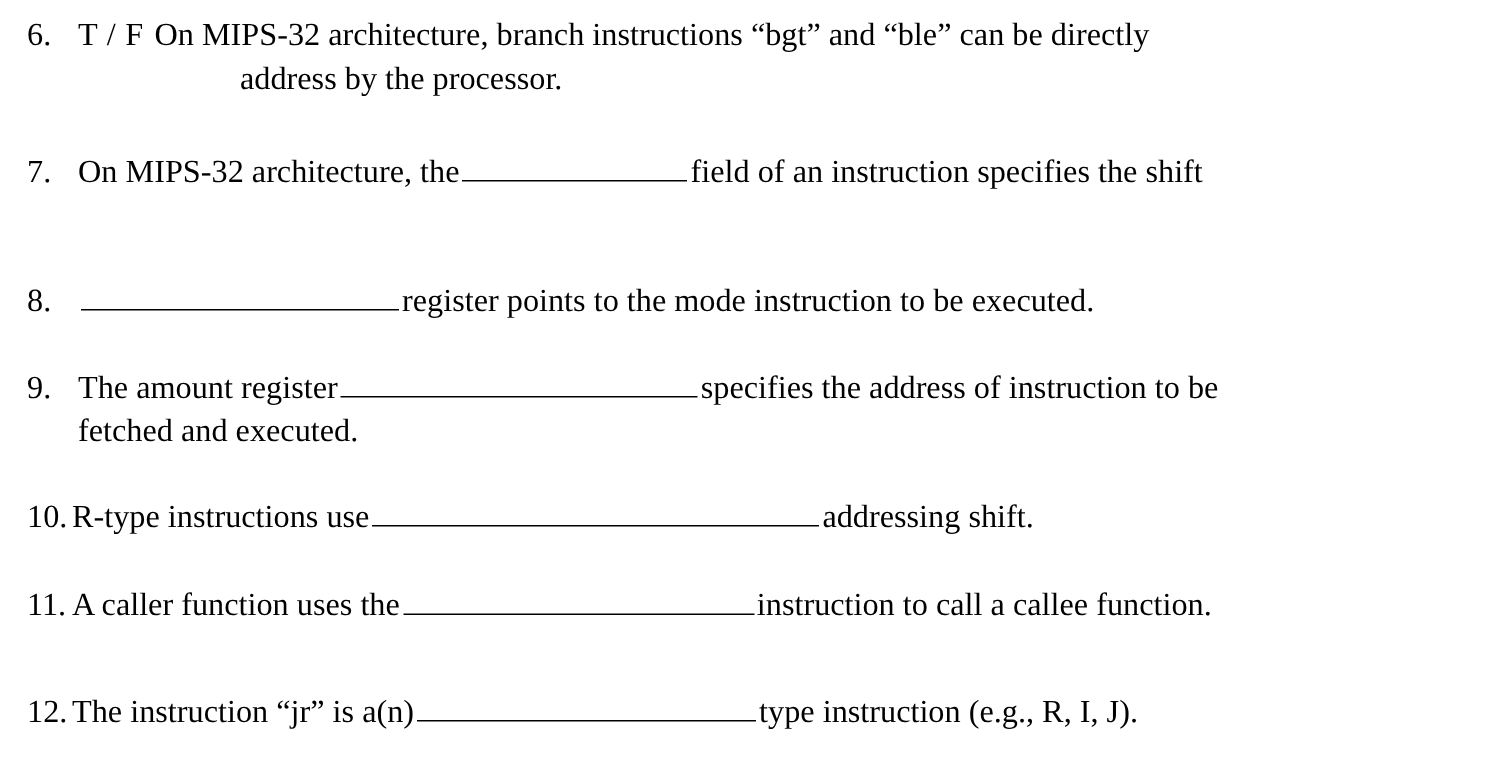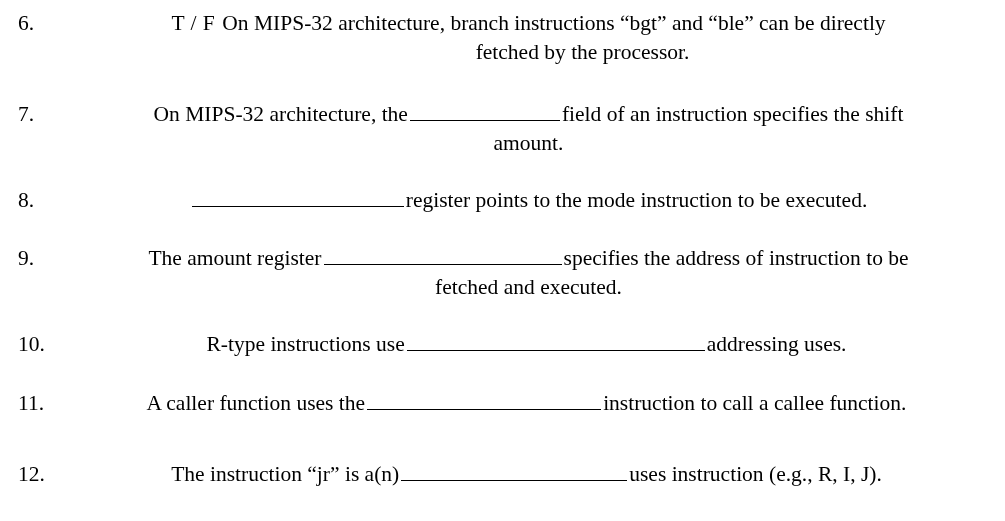--- a/index.html
+++ b/index.html
@@ -44,21 +44,20 @@
     width: 34px;
     text-align: left;
     font-size: 21.5px;
     line-height: 28.5px;
   }
   .qbody {
     display: block;
     padding-left: 52px;
     font-size: 21.5px;
     line-height: 28.5px;
-    text-align: center;
   }
   .qbody.wide {
     padding-left: 48px;
   }
   .line1 { display: block; white-space: nowrap; }
   .line2 { display: block; white-space: nowrap; }
   .line2.deep { padding-left: 108px; }
   .tf {
     letter-spacing: 0.5px;
     padding-right: 7px;
@@ -83,29 +82,28 @@
 <body>
 
 <div id="sheet">
 
   <div class="qlist">
 
     <div class="qitem" id="q6">
       <span class="qnum">6.</span>
       <span class="qbody">
         <span class="line1"><span class="tf">T  /  F</span><span>On MIPS-32 architecture, branch instructions “bgt” and “ble” can be directly</span></span>
-        <span class="line2 deep">fetched by the processor.</span>
+        <span class="line2 deep">address by the processor.</span>
       </span>
     </div>
 
     <div class="qitem" id="q7">
       <span class="qnum">7.</span>
       <span class="qbody">
         <span class="line1"><span>On MIPS-32 architecture, the</span><span class="blank" style="width:150px"></span><span>field of an instruction specifies the shift</span></span>
-        <span class="line2">amount.</span>
       </span>
     </div>
 
     <div class="qitem" id="q8">
       <span class="qnum">8.</span>
       <span class="qbody">
         <span class="line1"><span></span><span class="blank" style="width:212px"></span><span>register points to the mode instruction to be executed.</span></span>
       </span>
     </div>
 
@@ -113,32 +111,32 @@
       <span class="qnum">9.</span>
       <span class="qbody">
         <span class="line1"><span>The amount register</span><span class="blank" style="width:238px"></span><span>specifies the address of instruction to be</span></span>
         <span class="line2">fetched and executed.</span>
       </span>
     </div>
 
     <div class="qitem" id="q10">
       <span class="qnum">10.</span>
       <span class="qbody wide">
-        <span class="line1"><span>R-type instructions use</span><span class="blank" style="width:298px"></span><span>addressing uses.</span></span>
+        <span class="line1"><span>R-type instructions use</span><span class="blank" style="width:298px"></span><span>addressing shift.</span></span>
       </span>
     </div>
 
     <div class="qitem" id="q11">
       <span class="qnum">11.</span>
       <span class="qbody wide">
         <span class="line1"><span>A caller function uses the</span><span class="blank" style="width:234px"></span><span>instruction to call a callee function.</span></span>
       </span>
     </div>
 
     <div class="qitem" id="q12">
       <span class="qnum">12.</span>
       <span class="qbody wide">
-        <span class="line1"><span>The instruction “jr” is a(n)</span><span class="blank" style="width:226px"></span><span>uses instruction (e.g., R, I, J).</span></span>
+        <span class="line1"><span>The instruction “jr” is a(n)</span><span class="blank" style="width:226px"></span><span>type instruction (e.g., R, I, J).</span></span>
       </span>
     </div>
 
   </div>
 </div>
 
 </body></html>

